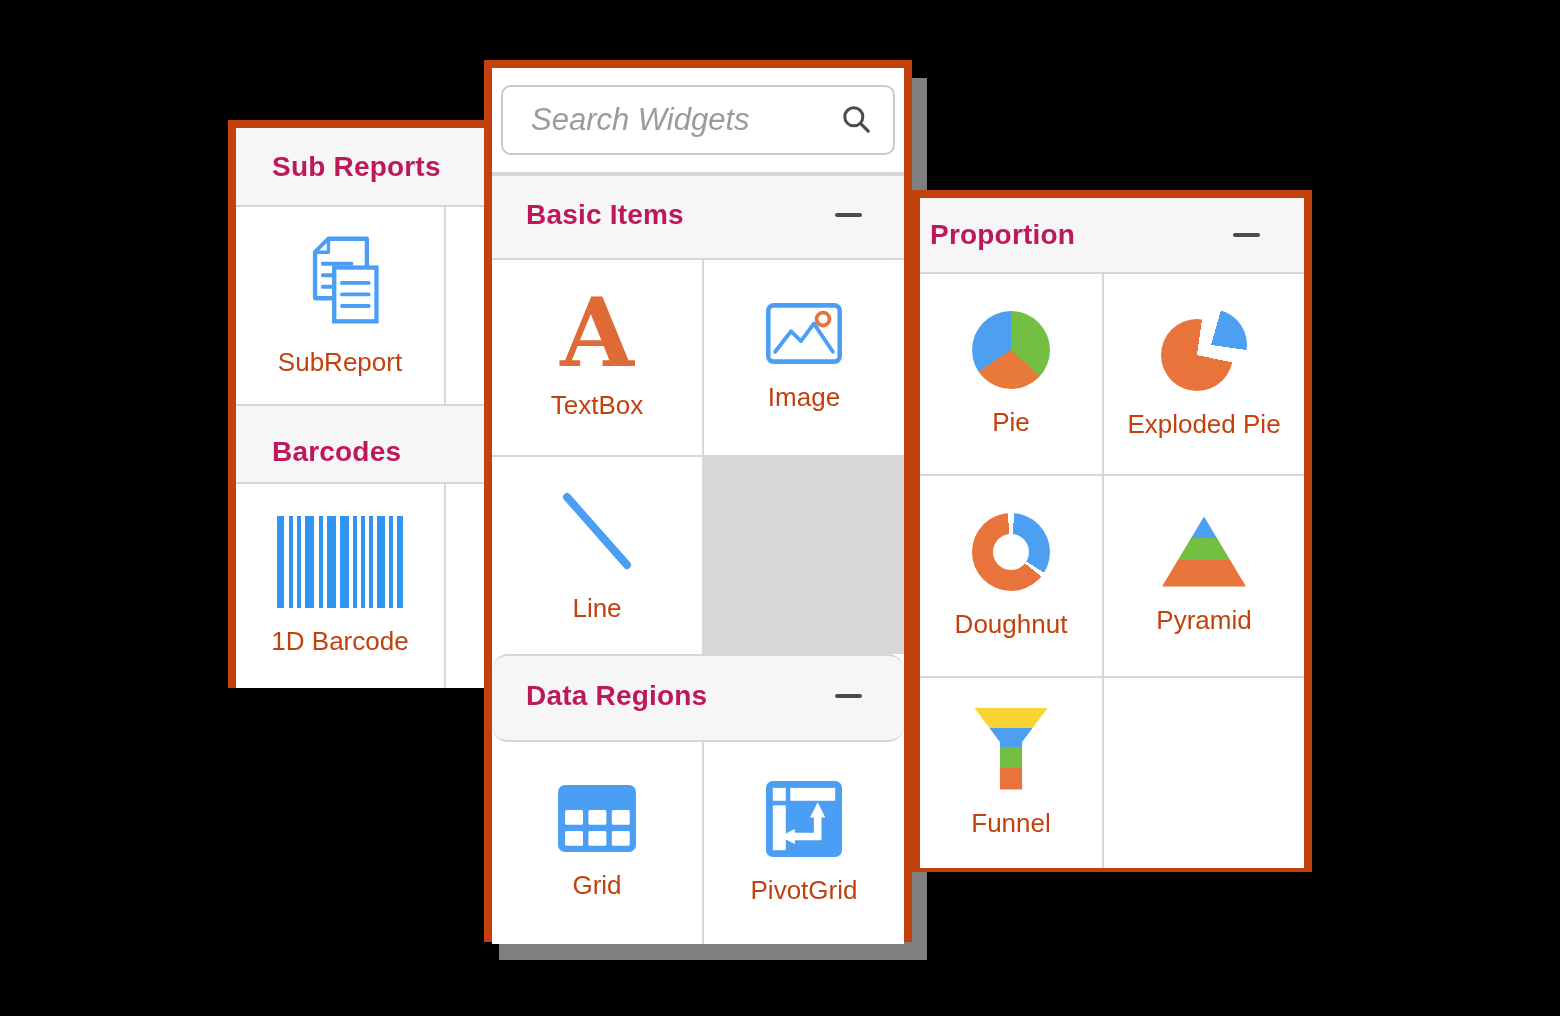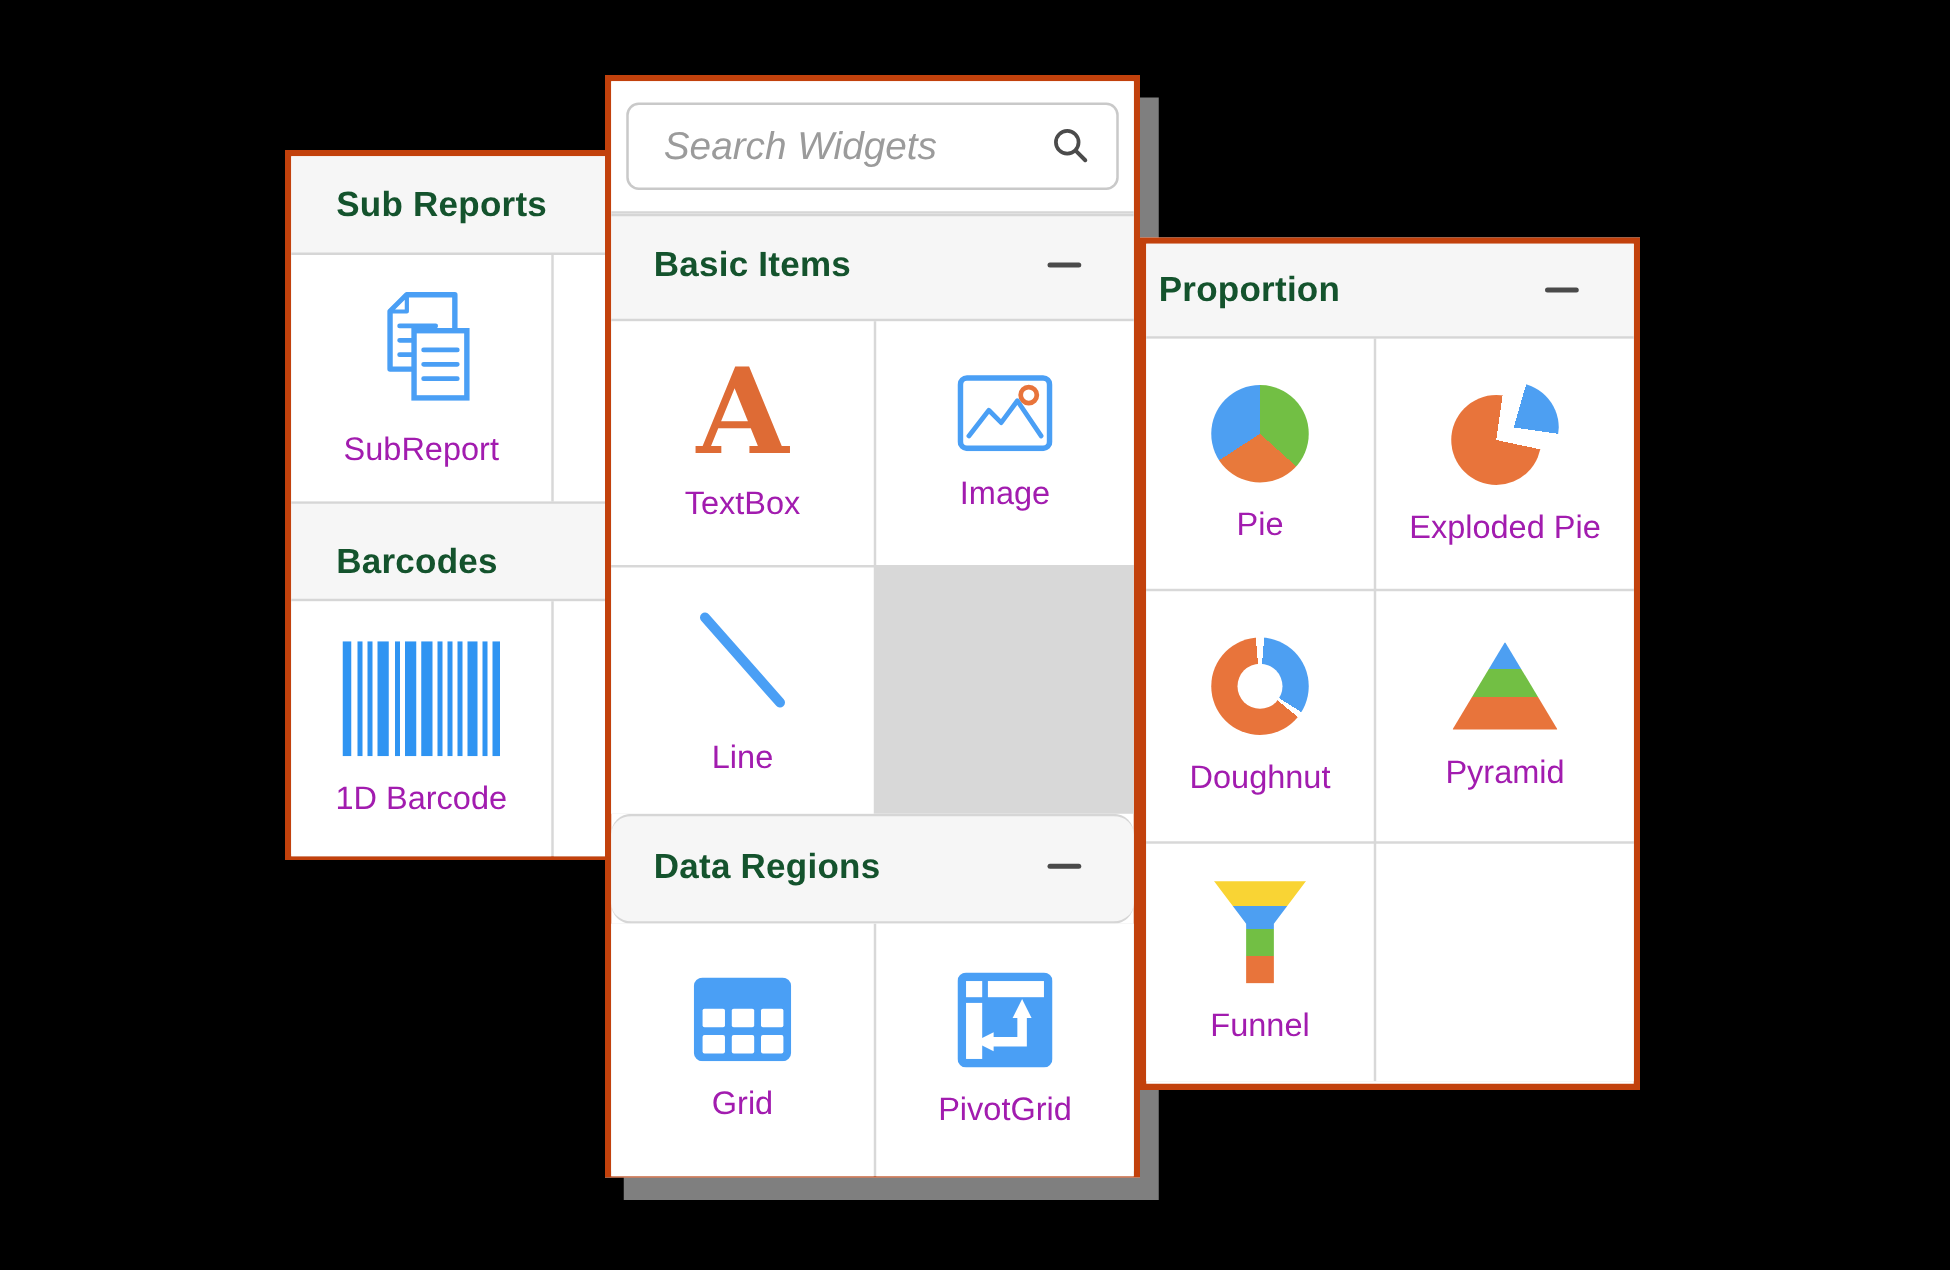--- a/index.html
+++ b/index.html
@@ -7,46 +7,46 @@
     width:1560px;height:1016px;overflow:hidden;position:relative;
     background:#000;
     font-family:"Liberation Sans", sans-serif;
   }
   .stage{position:absolute;inset:0;}
 
   
   .panel{
     position:absolute;
     background:#fff;
-    border:5px solid #c2410c;
+    border:8px solid #c2410c;
     box-sizing:border-box;
   }
   .sec-header{
     background:#f6f6f6;
     border-top:2px solid #d6d6d6;
     border-bottom:2px solid #d6d6d6;
     display:flex;align-items:center;justify-content:space-between;
     box-sizing:border-box;
     padding:0 42px 4px 34px;
   }
   .sec-title{
-    font-size:28px;font-weight:700;color:#14532d;letter-spacing:.2px;
+    font-size:28px;font-weight:700;color:#be185d;letter-spacing:.2px;
   }
   .minus-bar{
     width:27px;height:4px;background:#4a4a4a;border-radius:2px;flex:0 0 auto;
   }
   .cells{
     display:grid;gap:2px;background:#d8d8d8;
   }
   .cell{
     background:#fff;
     display:flex;flex-direction:column;align-items:center;justify-content:center;
     gap:18px;box-sizing:border-box;
   }
-  .cell-label{font-size:26px;color:#a21caf;}
+  .cell-label{font-size:26px;color:#c2410c;}
 
   
   .shadow-mid{
     position:absolute;left:499px;top:78px;width:428px;height:882px;
     background:#7f7f7f;z-index:1;
   }
   .panel.left-panel  {left:228px;top:120px;width:292px;height:568px;z-index:2;}
   .panel.right-panel {left:912px;top:190px;width:400px;height:682px;z-index:3;}
   .panel.middle-panel{left:484px;top:60px;width:428px;height:882px;z-index:4;}
 

